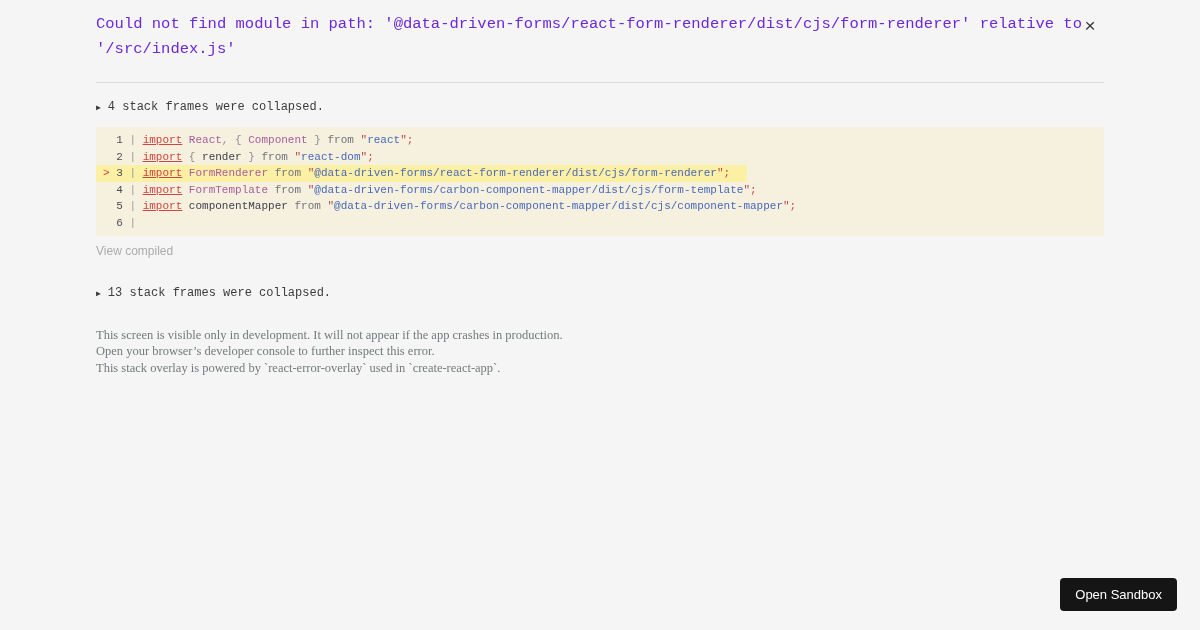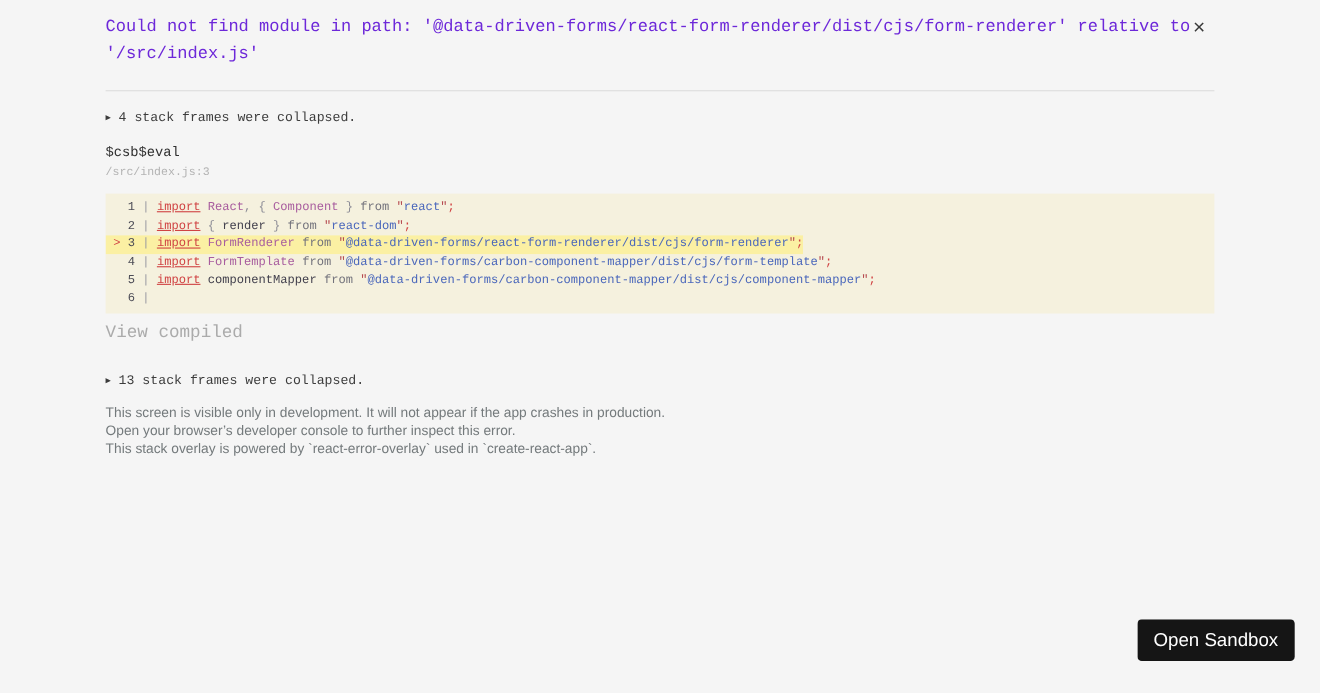--- a/index.html
+++ b/index.html
@@ -79,56 +79,57 @@
     line-height: 16.5px;
     white-space: pre;
     overflow: hidden;
   }
   .code-line { white-space: pre; }
   .code-line.highlighted {
     background: var(--highlight, #fbf0a3);
     width: max-content;
     margin-left: -7px;
     padding-left: 7px;
-    padding-right: 0;
+    padding-right: 17px;
   }
   .tk-mark { color: var(--keyword, #d04343); }
   .tk-num  { color: #4c4c56; }
   .tk-pipe { color: #9a9aa2; }
   .tk-k { color: var(--keyword, #d04343); text-decoration: underline; }
   .tk-i { color: var(--identifier, #a85d9e); }
   .tk-t { color: #42404d; }
   .tk-p { color: #8c8c96; }
   .tk-f { color: #73737c; }
   .tk-q { color: #b5494f; }
   .tk-s { color: var(--string, #4a67bb); }
   .tk-m { color: var(--keyword, #d04343); }
   .view-compiled {
     margin-top: 8px;
-    font-family: Liberation Mono, monospace;
-    font-size: 16px;
+    font-family: Liberation Sans, sans-serif;
+    font-size: 12px;
     color: #ababab;
     cursor: pointer;
   }
   .toggle-bottom { margin-top: 28px; }
   .footer {
-    margin-top: 14px;
+    margin-top: 27px;
     font-size: 12.5px;
     line-height: 16.4px;
     color: #747a7c;
+    font-family: Liberation Serif, serif;
   }
   .open-sandbox {
     position: fixed;
-    right: 23px; bottom: 29px;
+    right: 23px; bottom: 19px;
     background: var(--button-bg, #151515);
     color: #ffffff;
     border: none;
     border-radius: 4px;
     padding: 9px 15px;
-    font-size: 17px;
+    font-size: 13px;
     font-family: "Liberation Sans", sans-serif;
     cursor: pointer;
   }
 </style>
 </head>
 <body>
 
 <div class="overlay">
 
   <button class="close-btn">×</button>
@@ -136,24 +137,20 @@
 
   <div class="err-message">Could not find module in path: '@data-driven-forms/react-form-renderer/dist/cjs/form-renderer' relative to '/src/index.js'</div>
 
   <hr class="divider">
 
   <div class="collapse-toggle">
     <span class="arrow">▶</span>
     <span>4 stack frames were collapsed.</span>
   </div>
 
-  <div class="frame">
-    <div class="frame-fn">$csb$eval</div>
-    <div class="frame-loc">/src/index.js:3</div>
-  </div>
 
   <div class="code-block" id="code-block"><div class="code-line"><span class="tk-mark"> </span><span class="tk-num"> 1 </span><span class="tk-pipe">| </span><span class="tk-k">import</span><span class="tk-t"> </span><span class="tk-i">React</span><span class="tk-p">, { </span><span class="tk-i">Component</span><span class="tk-p"> } </span><span class="tk-f">from</span><span class="tk-t"> </span><span class="tk-q">"</span><span class="tk-s">react</span><span class="tk-q">"</span><span class="tk-m">;</span></div><div class="code-line"><span class="tk-mark"> </span><span class="tk-num"> 2 </span><span class="tk-pipe">| </span><span class="tk-k">import</span><span class="tk-p"> { </span><span class="tk-t">render</span><span class="tk-p"> } </span><span class="tk-f">from</span><span class="tk-t"> </span><span class="tk-q">"</span><span class="tk-s">react-dom</span><span class="tk-q">"</span><span class="tk-m">;</span></div><div class="code-line highlighted"><span class="tk-mark">&gt;</span><span class="tk-num"> 3 </span><span class="tk-pipe">| </span><span class="tk-k">import</span><span class="tk-t"> </span><span class="tk-i">FormRenderer</span><span class="tk-t"> </span><span class="tk-f">from</span><span class="tk-t"> </span><span class="tk-q">"</span><span class="tk-s">@data-driven-forms/react-form-renderer/dist/cjs/form-renderer</span><span class="tk-q">"</span><span class="tk-m">;</span></div><div class="code-line"><span class="tk-mark"> </span><span class="tk-num"> 4 </span><span class="tk-pipe">| </span><span class="tk-k">import</span><span class="tk-t"> </span><span class="tk-i">FormTemplate</span><span class="tk-t"> </span><span class="tk-f">from</span><span class="tk-t"> </span><span class="tk-q">"</span><span class="tk-s">@data-driven-forms/carbon-component-mapper/dist/cjs/form-template</span><span class="tk-q">"</span><span class="tk-m">;</span></div><div class="code-line"><span class="tk-mark"> </span><span class="tk-num"> 5 </span><span class="tk-pipe">| </span><span class="tk-k">import</span><span class="tk-t"> </span><span class="tk-t">componentMapper</span><span class="tk-t"> </span><span class="tk-f">from</span><span class="tk-t"> </span><span class="tk-q">"</span><span class="tk-s">@data-driven-forms/carbon-component-mapper/dist/cjs/component-mapper</span><span class="tk-q">"</span><span class="tk-m">;</span></div><div class="code-line"><span class="tk-mark"> </span><span class="tk-num"> 6 </span><span class="tk-pipe">| </span></div></div>
 
   <div class="view-compiled">View compiled</div>
 
   <div class="collapse-toggle toggle-bottom">
     <span class="arrow">▶</span>
     <span>13 stack frames were collapsed.</span>
   </div>
 

